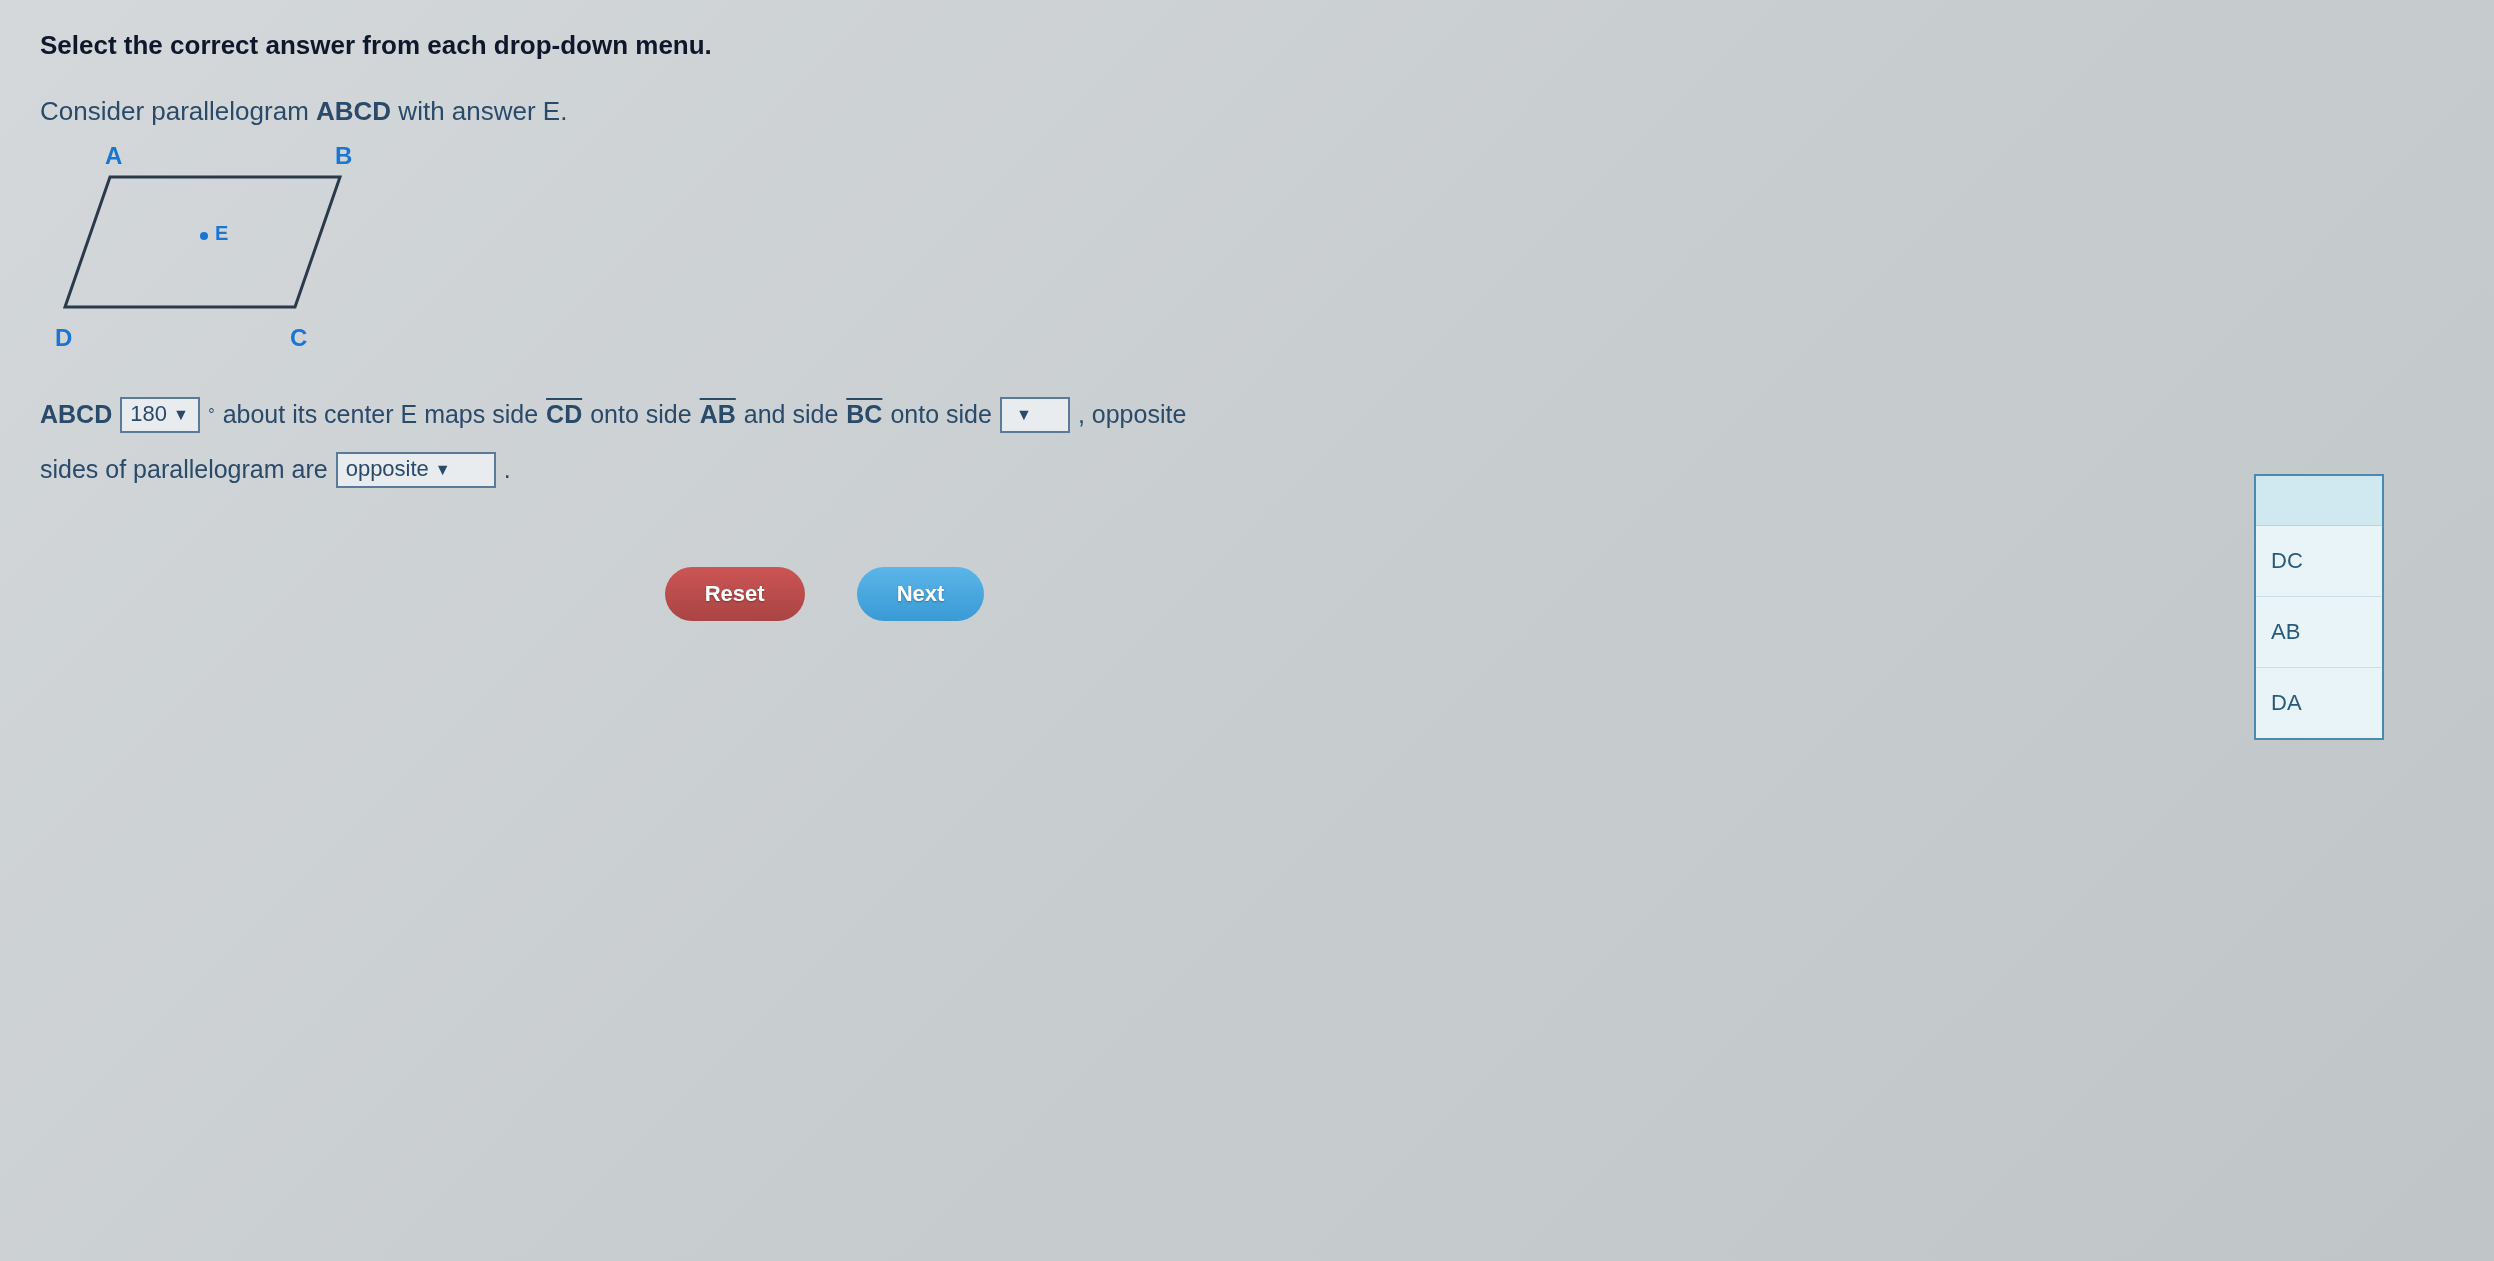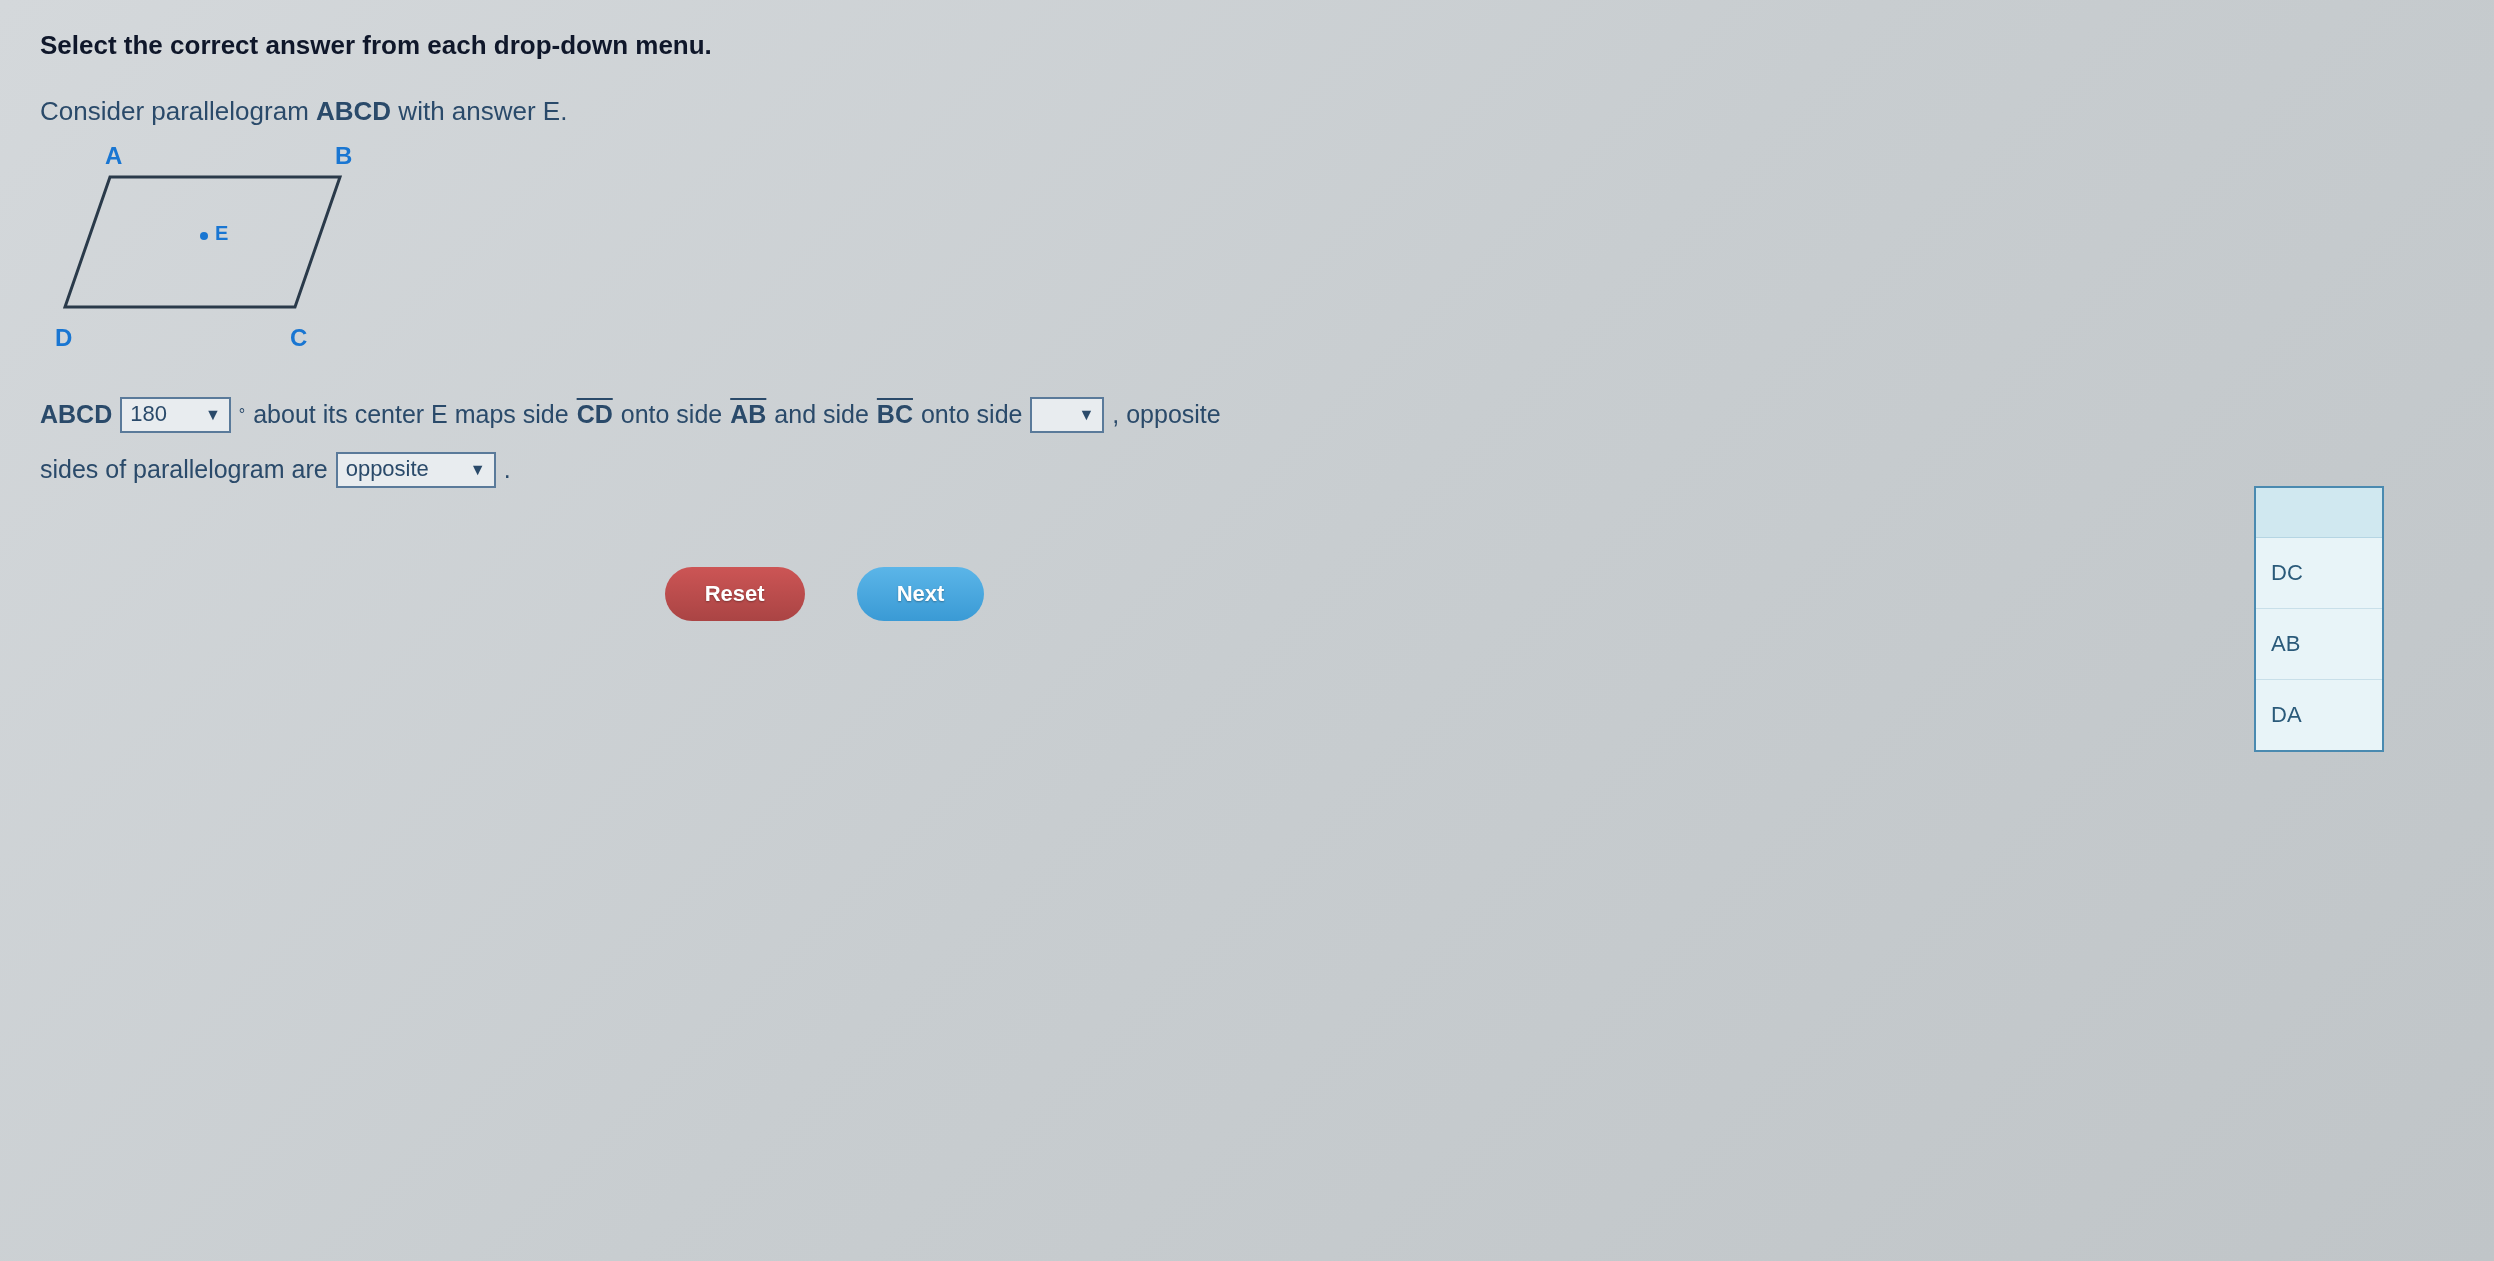--- a/index.html
+++ b/index.html
@@ -68,29 +68,28 @@
     }
     .sentence-row {
       display: flex;
       flex-wrap: wrap;
       align-items: center;
       gap: 8px;
     }
     .dropdown {
       display: inline-flex;
       align-items: center;
-      justify-content: space-between;
+      justify-content: flex-start;
       border: 2px solid #5a7a9a;
       background: #e8ecef;
       padding: 2px 8px;
       min-width: 80px;
       height: 36px;
       vertical-align: middle;
       cursor: pointer;
-      gap: 32px;
     }
     .dropdown-empty {
       min-width: 70px;
     }
     .dropdown-wide {
       min-width: 160px;
     }
     .dropdown-text {
       color: #2a4a6a;
       font-size: 22px;
@@ -128,21 +127,21 @@
     }
     .btn-reset {
       background: linear-gradient(to bottom, #cc5555, #aa4444);
     }
     .btn-next {
       background: linear-gradient(to bottom, #5bb5e8, #3a9ad5);
     }
     .options-panel {
       position: absolute;
       right: 70px;
-      top: 456px;
+      top: 444px;
       width: 130px;
       border: 2px solid #4a8ab0;
       background: #e8f4f8;
     }
     .option-item {
       padding: 22px 15px;
       color: #2a5a7a;
       font-size: 22px;
       cursor: pointer;
       border-bottom: 1px solid rgba(74,138,176,0.2);

